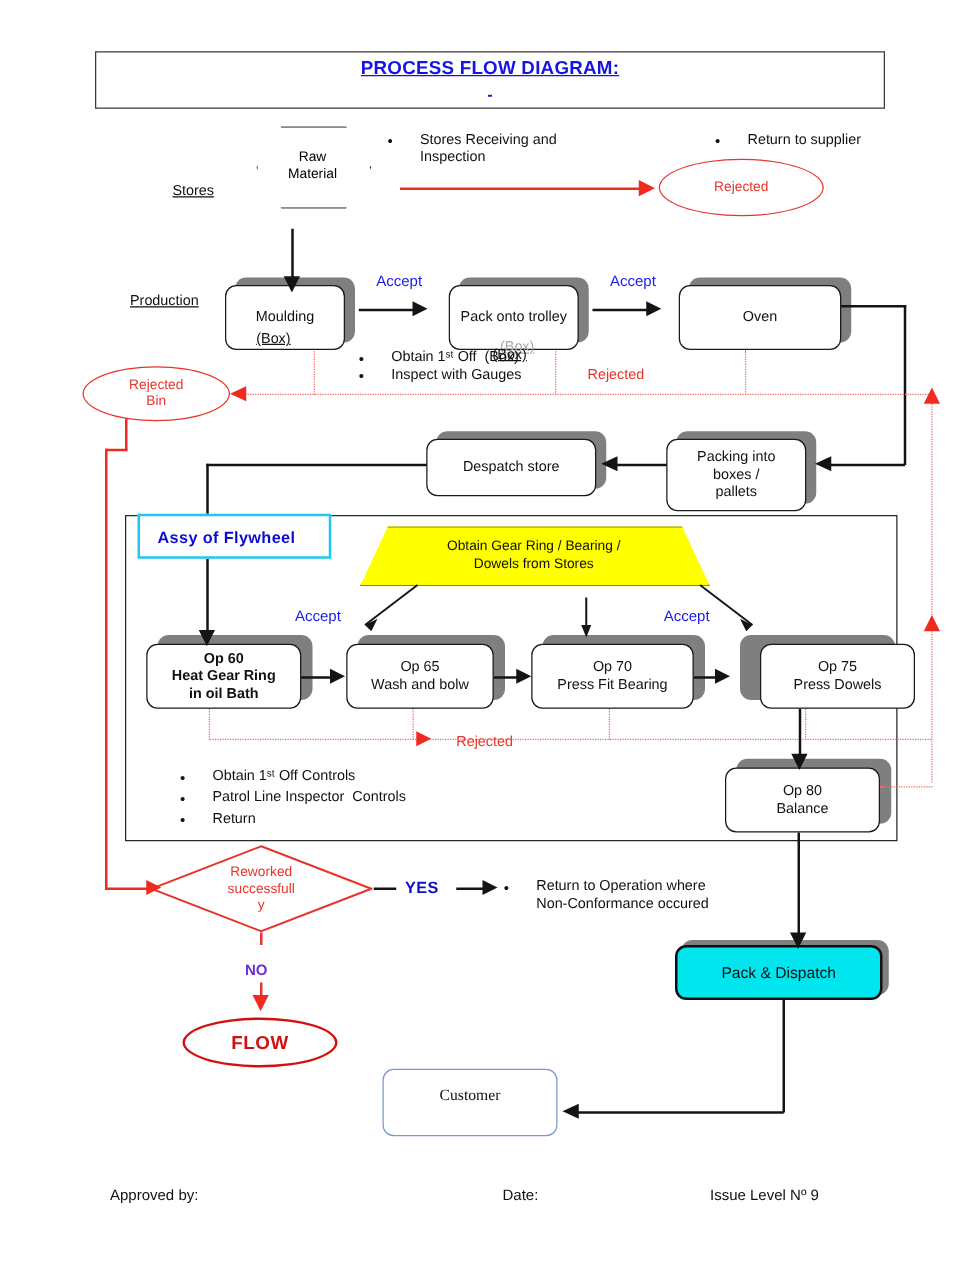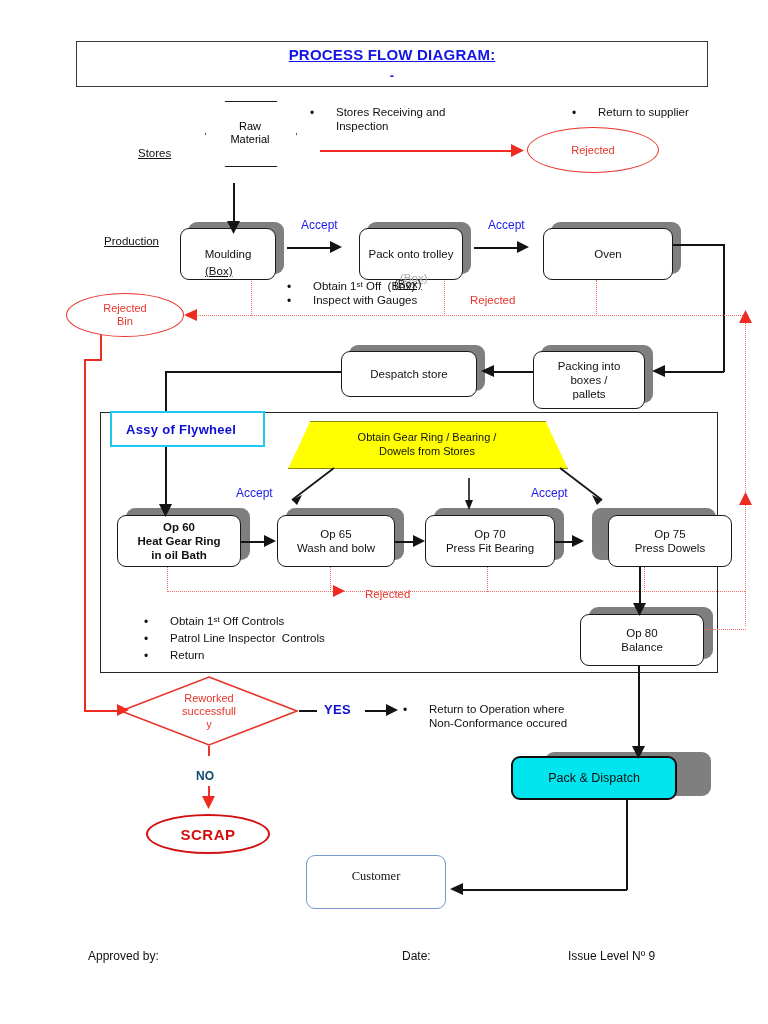--- a/index.html
+++ b/index.html
@@ -15,21 +15,21 @@
   .title-box{left:76px;top:41px;width:632px;height:46px;border:1px solid #3a3a3a;background:#fff;}
   .title-text{left:76px;top:46px;width:632px;text-align:center;
       font-size:15px;font-weight:bold;color:#1414e6;text-decoration:underline;letter-spacing:.2px;}
   .title-sub{left:76px;top:68px;width:632px;text-align:center;font-size:13px;color:#1414e6;font-weight:bold;}
 
   
   .lbl{font-size:11.5px;line-height:13px;color:#111;white-space:pre;text-decoration:underline;}
   .blue-lbl{font-size:12px;color:#1a1aee;font-weight:normal;}
   .red-lbl{font-size:11.5px;color:#e8342a;}
   .bold-blue{font-size:13px;color:#0d0dd2;font-weight:bold;letter-spacing:.3px;}
-  .bold-red{font-size:12px;color:#0c4a6e;font-weight:bold;}
+  .bold-red{font-size:12px;color:#6d28d9;font-weight:bold;}
 
   
   .bul{position:absolute;font-size:11.5px;line-height:14px;color:#111;}
   .bul .dot{position:absolute;left:0;top:1px;font-size:12px;}
   .bul .txt{display:block;margin-left:26px;white-space:pre;}
 
   
   .pbox{background:#fff;border:1.6px solid #1a1a1a;border-radius:9px;
         display:flex;align-items:center;justify-content:center;text-align:center;
         font-size:11.5px;line-height:14px;color:#111;z-index:3;}
@@ -347,29 +347,29 @@
 Non-Conformance occured</span>
   </div>
 
   <div class="abs ln ln-v" style="left:208px;top:746px;height:10px;background:#e8342a;"></div>
   <div class="abs bold-red" style="left:196px;top:769px;">NO</div>
   <div class="abs ln ln-v" style="left:208px;top:786px;height:14px;background:#e8342a;"></div>
   <svg class="arrow" style="left:202px;top:796px;" width="13" height="14">
     <polygon points="0,0 13,0 6.5,13" fill="#ef2a20"></polygon>
   </svg>
 
-  <div class="abs ellipse scrap" style="left:146px;top:814px;width:124px;height:40px;">SCRAP</div>
+  <div class="abs ellipse scrap" style="left:146px;top:814px;width:124px;height:40px;">FLOW</div>
 
   <div class="abs ln ln-v" style="left:638px;top:666px;height:86px;"></div>
   <svg class="arrow" style="left:632px;top:746px;" width="13" height="14">
     <polygon points="0,0 13,0 6.5,13" fill="#141414"></polygon>
   </svg>
 
   <div class="abs pshadow" style="left:545px;top:752px;width:166px;height:44px;"></div>
-  <div class="abs cyan" style="left:511px;top:756px;width:166px;height:44px;">Pack &amp; Dispatch</div>
+  <div class="abs cyan" style="left:540px;top:756px;width:166px;height:44px;">Pack &amp; Dispatch</div>
 
   <div class="abs ln ln-v" style="left:626px;top:800px;height:90px;"></div>
   <div class="abs ln ln-h" style="left:461px;top:889px;width:166px;"></div>
   <svg class="arrow" style="left:450px;top:883px;" width="13" height="13">
     <polygon points="13,0 13,12 0,6" fill="#141414"></polygon>
   </svg>
 
   <div class="abs cust" style="left:306px;top:855px;width:140px;height:54px;">Customer</div>
 
   <div class="abs footer-t" style="left:88px;top:949px;">Approved by:</div>

